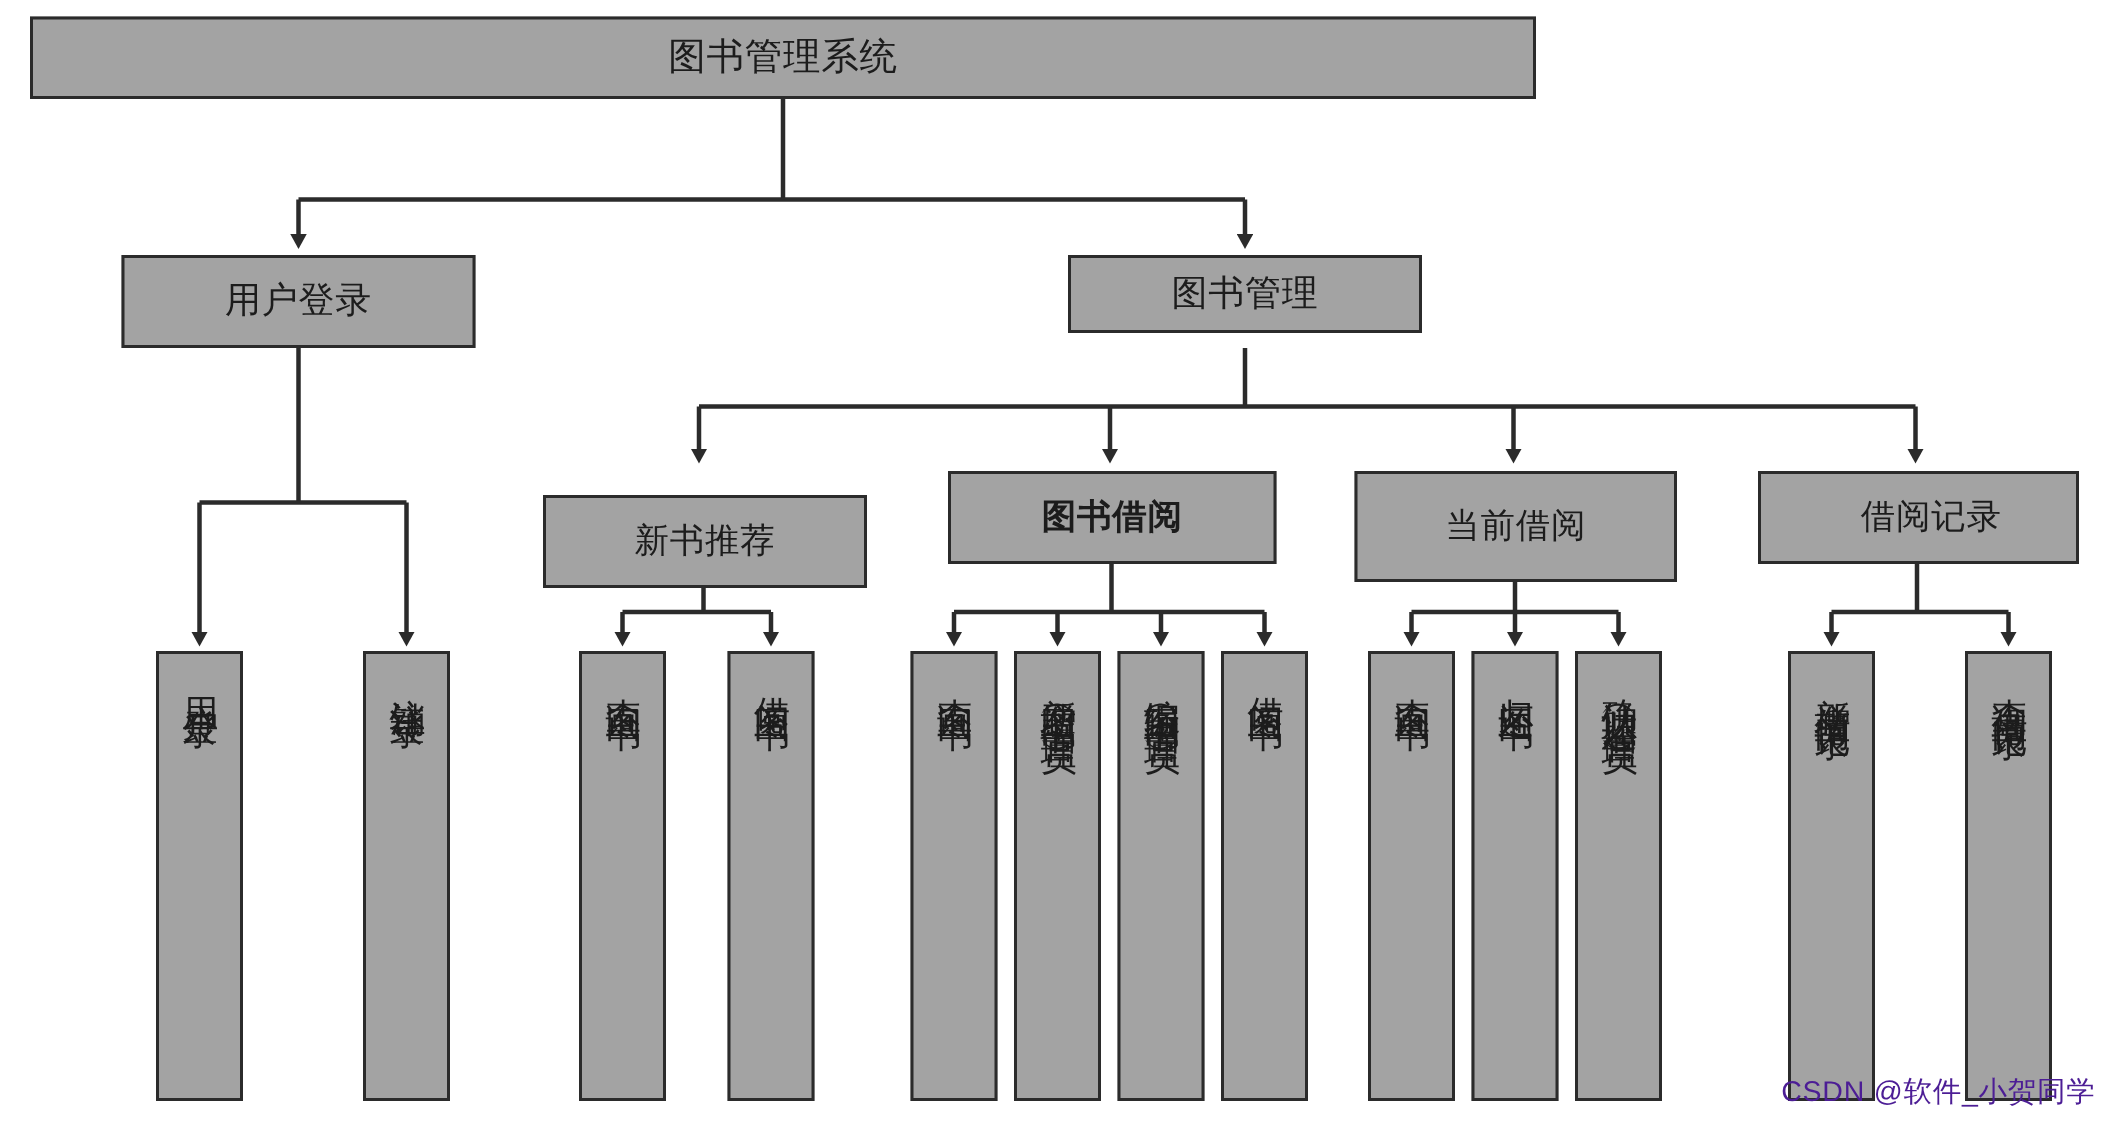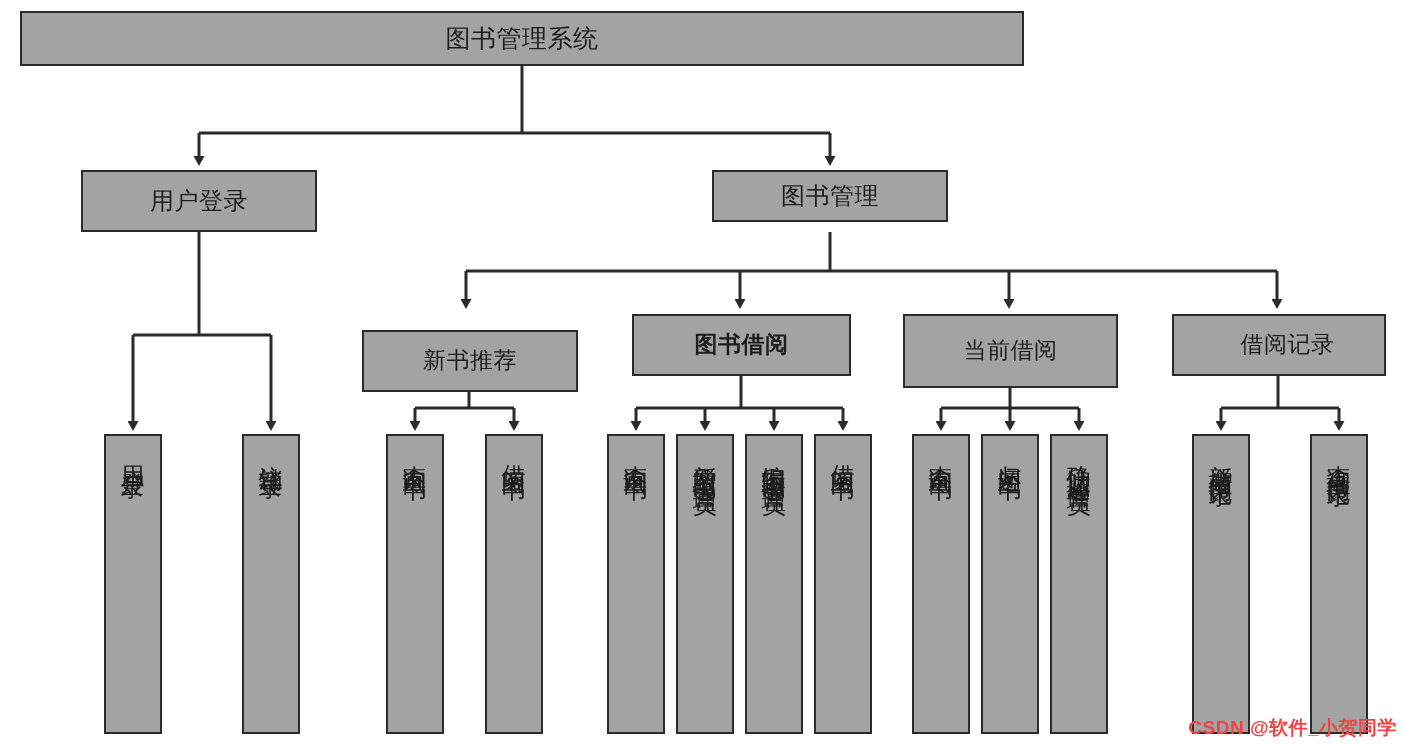--- a/index.html
+++ b/index.html
@@ -56,25 +56,24 @@
     font-size: 24px;
     letter-spacing: 4px;
     line-height: 1.05;
     white-space: nowrap;
   }
   .watermark {
     position: absolute;
     right: 8px;
     bottom: 6px;
     font-size: 19px;
-    color: #ef4444;
+    color: #4c1d95;
     letter-spacing: 0.5px;
     z-index: 3;
     white-space: nowrap;
-    font-weight: bold;
   }
 </style>
 </head>
 <body>
 
 <div id="canvas">
 
   <svg class="wires" viewBox="0 0 1405 747" xmlns="http://www.w3.org/2000/svg">
     <defs>
       <marker id="arr" markerWidth="10" markerHeight="11" refX="1" refY="5.5" orient="auto" markerUnits="userSpaceOnUse">

